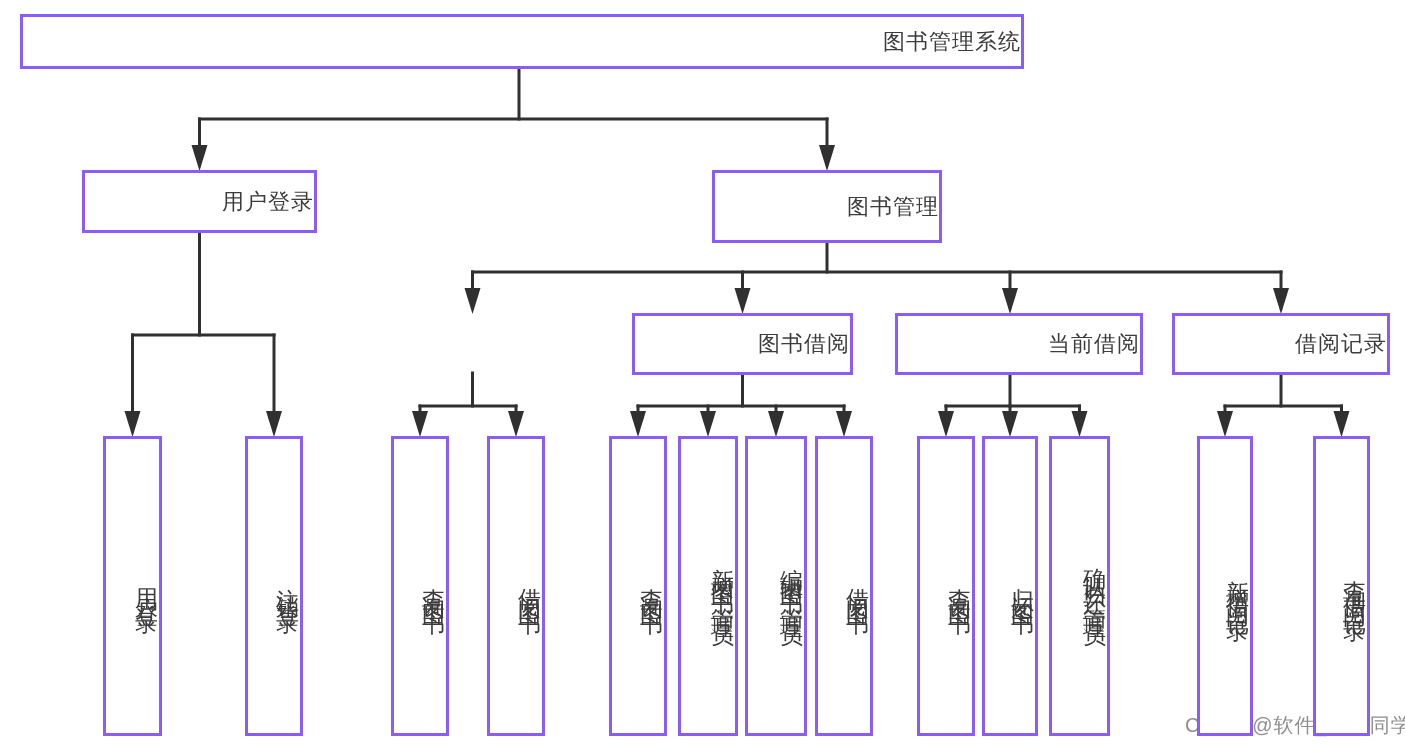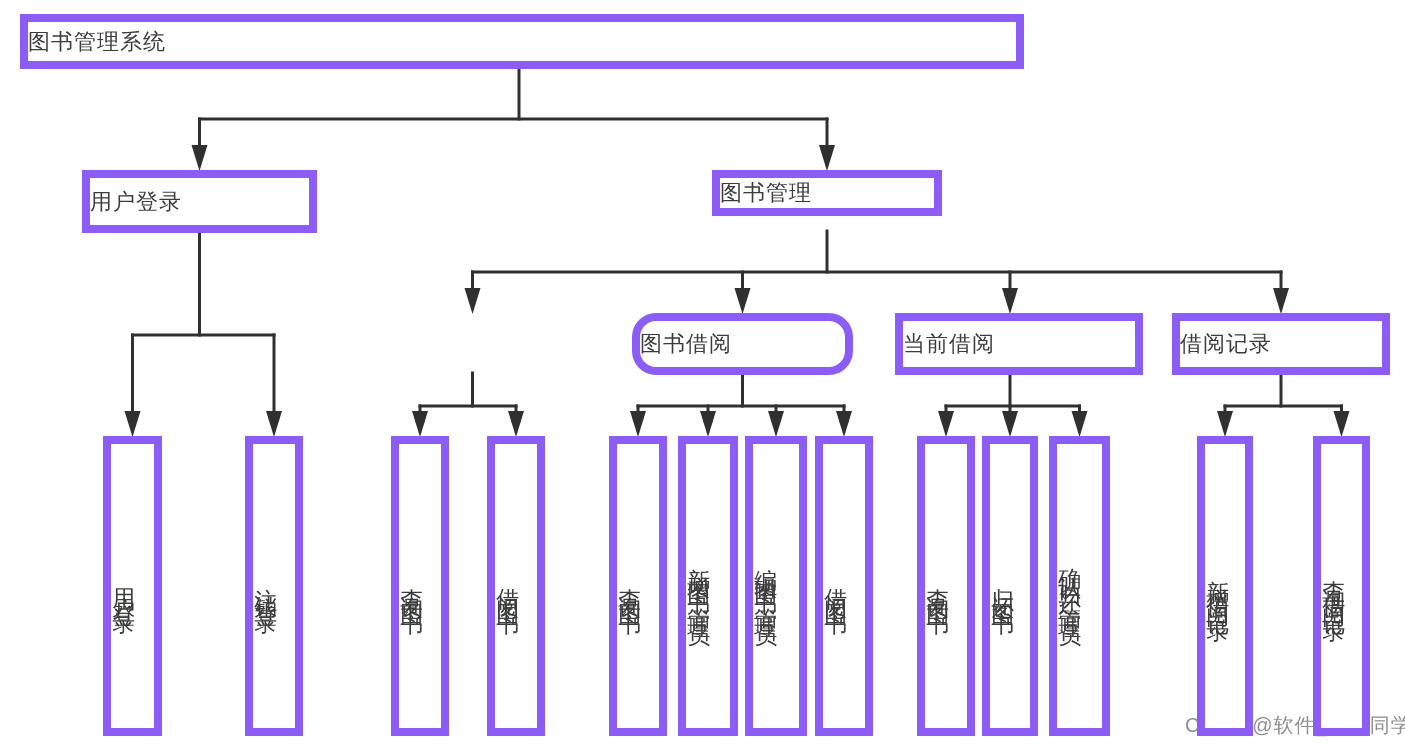--- a/index.html
+++ b/index.html
@@ -16,25 +16,25 @@
     background: #ffffff;
   }
   #connectors {
     position: absolute;
     left: 0;
     top: 0;
   }
   .node {
     position: absolute;
     background: #ffffff;
-    border: 8px solid #8b5cf6;
+    border: 3px solid #8b5cf6;
     box-sizing: border-box;
     display: flex;
     align-items: center;
-    justify-content: flex-start;
+    justify-content: flex-end;
     color: #3c3c3c;
   }
   .node.h span {
     font-size: 22px;
     letter-spacing: 1px;
     white-space: nowrap;
   }
   .node.v span {
     writing-mode: vertical-rl;
     text-orientation: mixed;
@@ -112,24 +112,24 @@
       <polygon points="1333.5,411 1349.5,411 1341.5,437" fill="#303030"></polygon>
     </svg>
 
   <div class="watermark">CSDN @软件_小贺同学</div>
 <div class="node h" style="left: 20px; top: 14px; width: 1004px; height: 55px;">
       <span>图书管理系统</span>
     </div>
     <div class="node h" style="left: 82px; top: 170px; width: 235px; height: 63px;">
       <span>用户登录</span>
     </div>
-    <div class="node h" style="left: 712px; top: 170px; width: 230px; height: 46px;">
+    <div class="node h" style="left: 712px; top: 170px; width: 230px; height: 73px;">
       <span>图书管理</span>
     </div>
-    <div class="node h" style="left: 632px; top: 313px; width: 221px; height: 62px; border-radius: 24px;">
+    <div class="node h" style="left: 632px; top: 313px; width: 221px; height: 62px;">
       <span>图书借阅</span>
     </div>
     <div class="node h" style="left: 895px; top: 313px; width: 248px; height: 62px;">
       <span>当前借阅</span>
     </div>
     <div class="node h" style="left: 1172px; top: 313px; width: 218px; height: 62px;">
       <span>借阅记录</span>
     </div>
     <div class="node v" style="left: 103px; top: 436px; width: 59px; height: 300px;">
       <span>用户登录</span>

